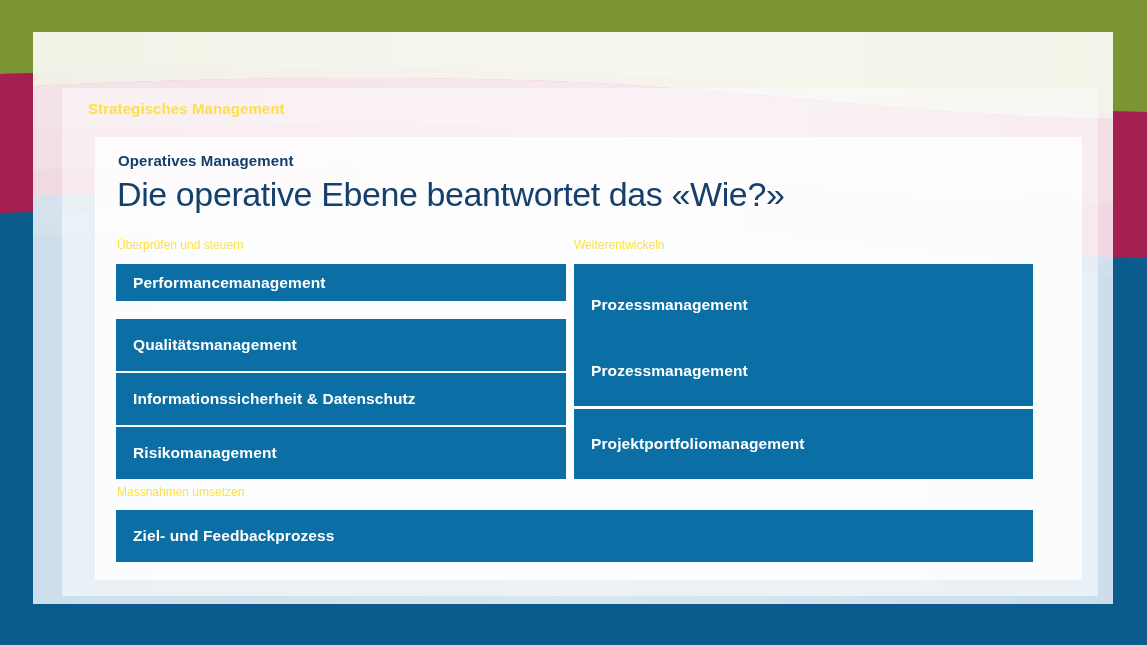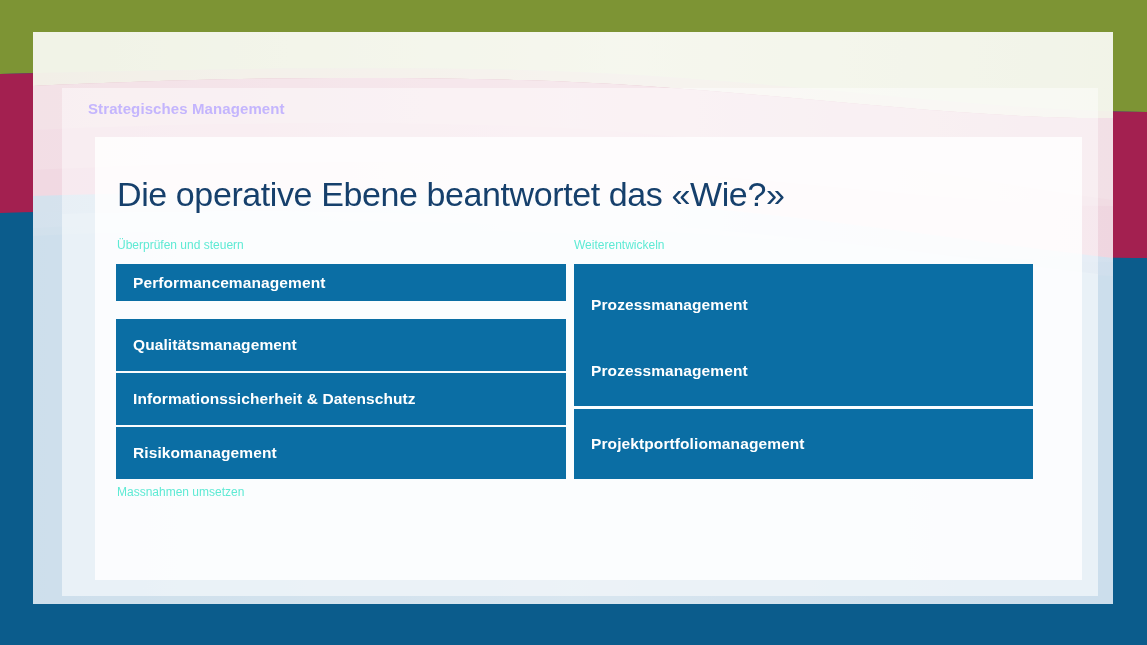--- a/index.html
+++ b/index.html
@@ -61,21 +61,21 @@
     white-space: nowrap;
   }
   .lvl-normative {
     left: 58px; top: 49px;
     font-size: 15px;
     color: #4b5e20;
   }
   .lvl-strategic {
     left: 88px; top: 100px;
     font-size: 15px;
-    color: #c4b5fd;
+    color: #fde047;
   }
   .lvl-operative {
     left: 118px; top: 152px;
     font-size: 15px;
     color: #123f6b;
   }
 
   
   .headline {
     position: absolute;
@@ -84,21 +84,21 @@
     font-weight: normal;
     color: #16406c;
     letter-spacing: -0.4px;
     white-space: nowrap;
   }
 
   
   .group-caption {
     position: absolute;
     font-size: 12px;
-    color: #5eead4;
+    color: #fde047;
     font-weight: normal;
     white-space: nowrap;
   }
   .cap-left   { left: 117px; top: 238px; }
   .cap-right  { left: 574px; top: 238px; }
   .cap-bottom { left: 117px; top: 485px; }
 
   
   .tile {
     position: absolute;
@@ -185,20 +185,21 @@
     </svg>
   </div>
 
   <div class="panel panel-1"></div>
   <div class="panel panel-2"></div>
   <div class="panel panel-3"></div>
 
 
   <div class="level-label lvl-strategic">Strategisches Management</div>
 
+  <div class="level-label lvl-operative">Operatives Management</div>
 
   <div class="headline">Die operative Ebene beantwortet das «Wie?»</div>
 
   <div class="group-caption cap-left">Überprüfen und steuern</div>
 
   <div class="col-left">
     <div class="tile l0">Performancemanagement</div>
     <div class="tile l1">Qualitätsmanagement</div>
     <div class="tile l2">Informationssicherheit &amp; Datenschutz</div>
     <div class="tile l3">Risikomanagement</div>
@@ -207,14 +208,15 @@
   <div class="group-caption cap-right">Weiterentwickeln</div>
 
   <div class="col-right">
     <div class="tile r0">Prozessmanagement</div>
     <div class="tile r1">Prozessmanagement</div>
     <div class="tile r2">Projektportfoliomanagement</div>
   </div>
 
   <div class="group-caption cap-bottom">Massnahmen umsetzen</div>
 
+  <div class="tile tile-wide">Ziel- und Feedbackprozess</div>
 
 </div>
 
 </body></html>

